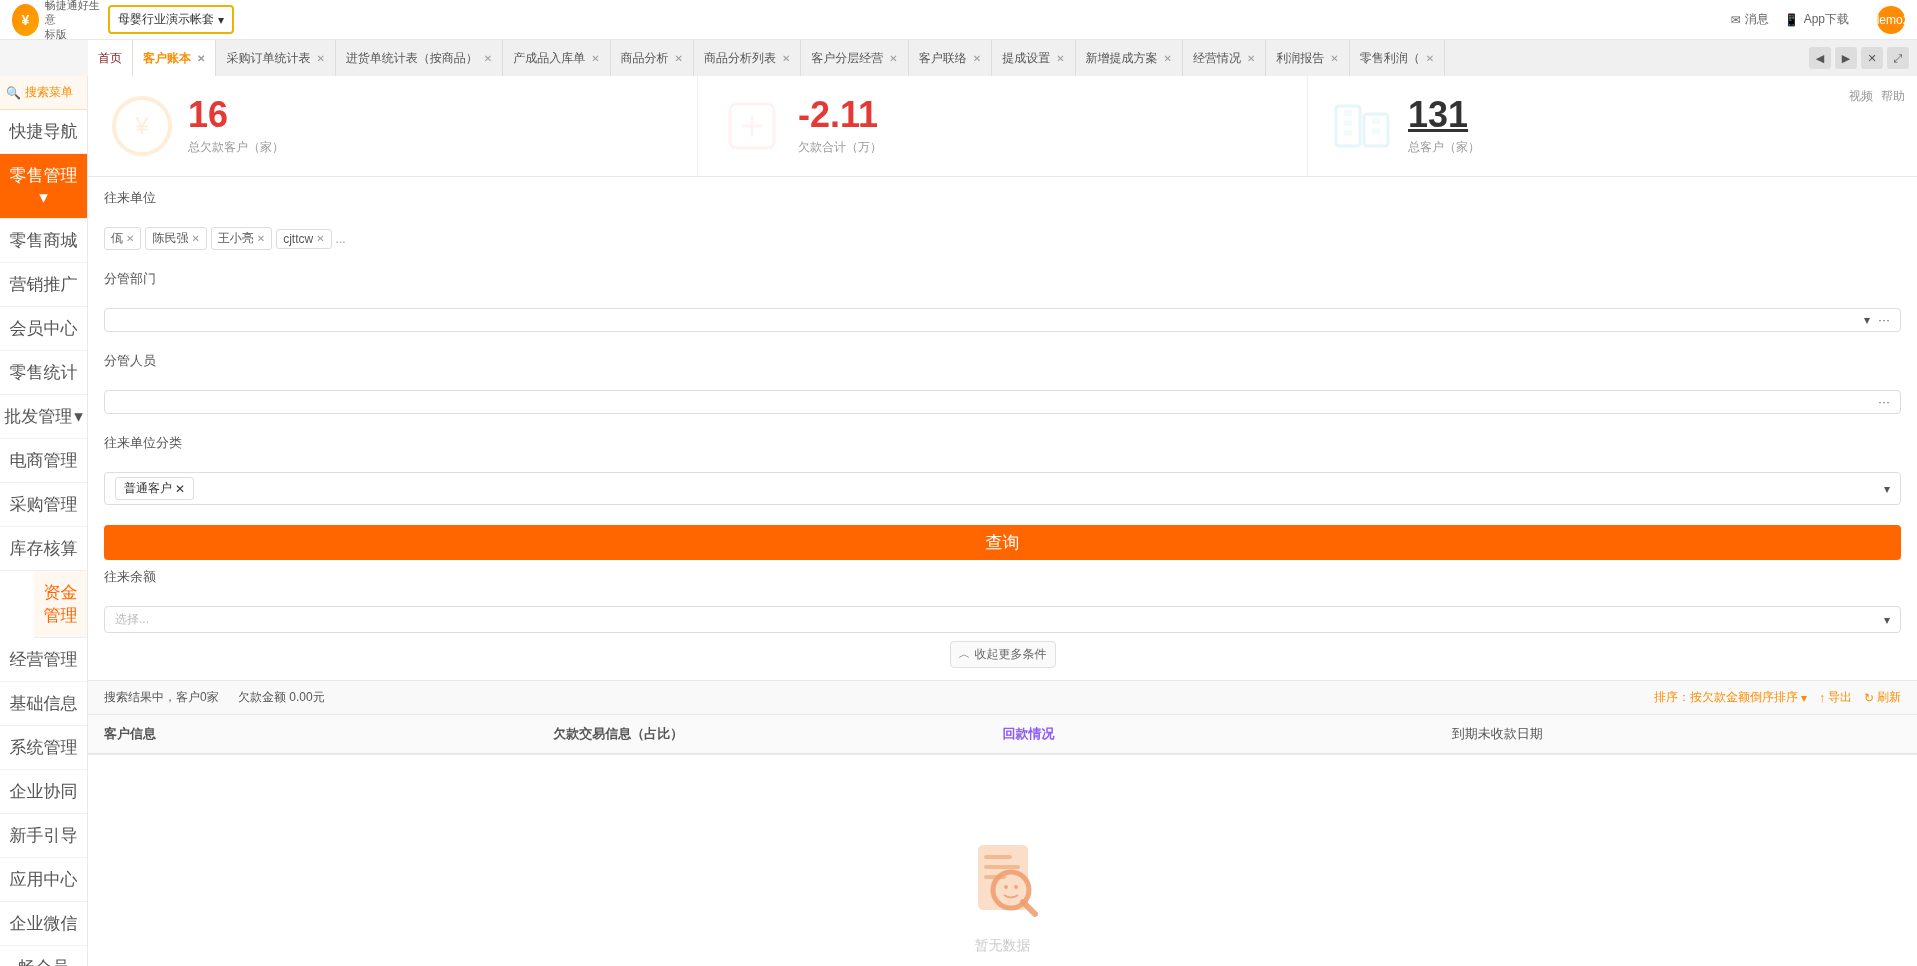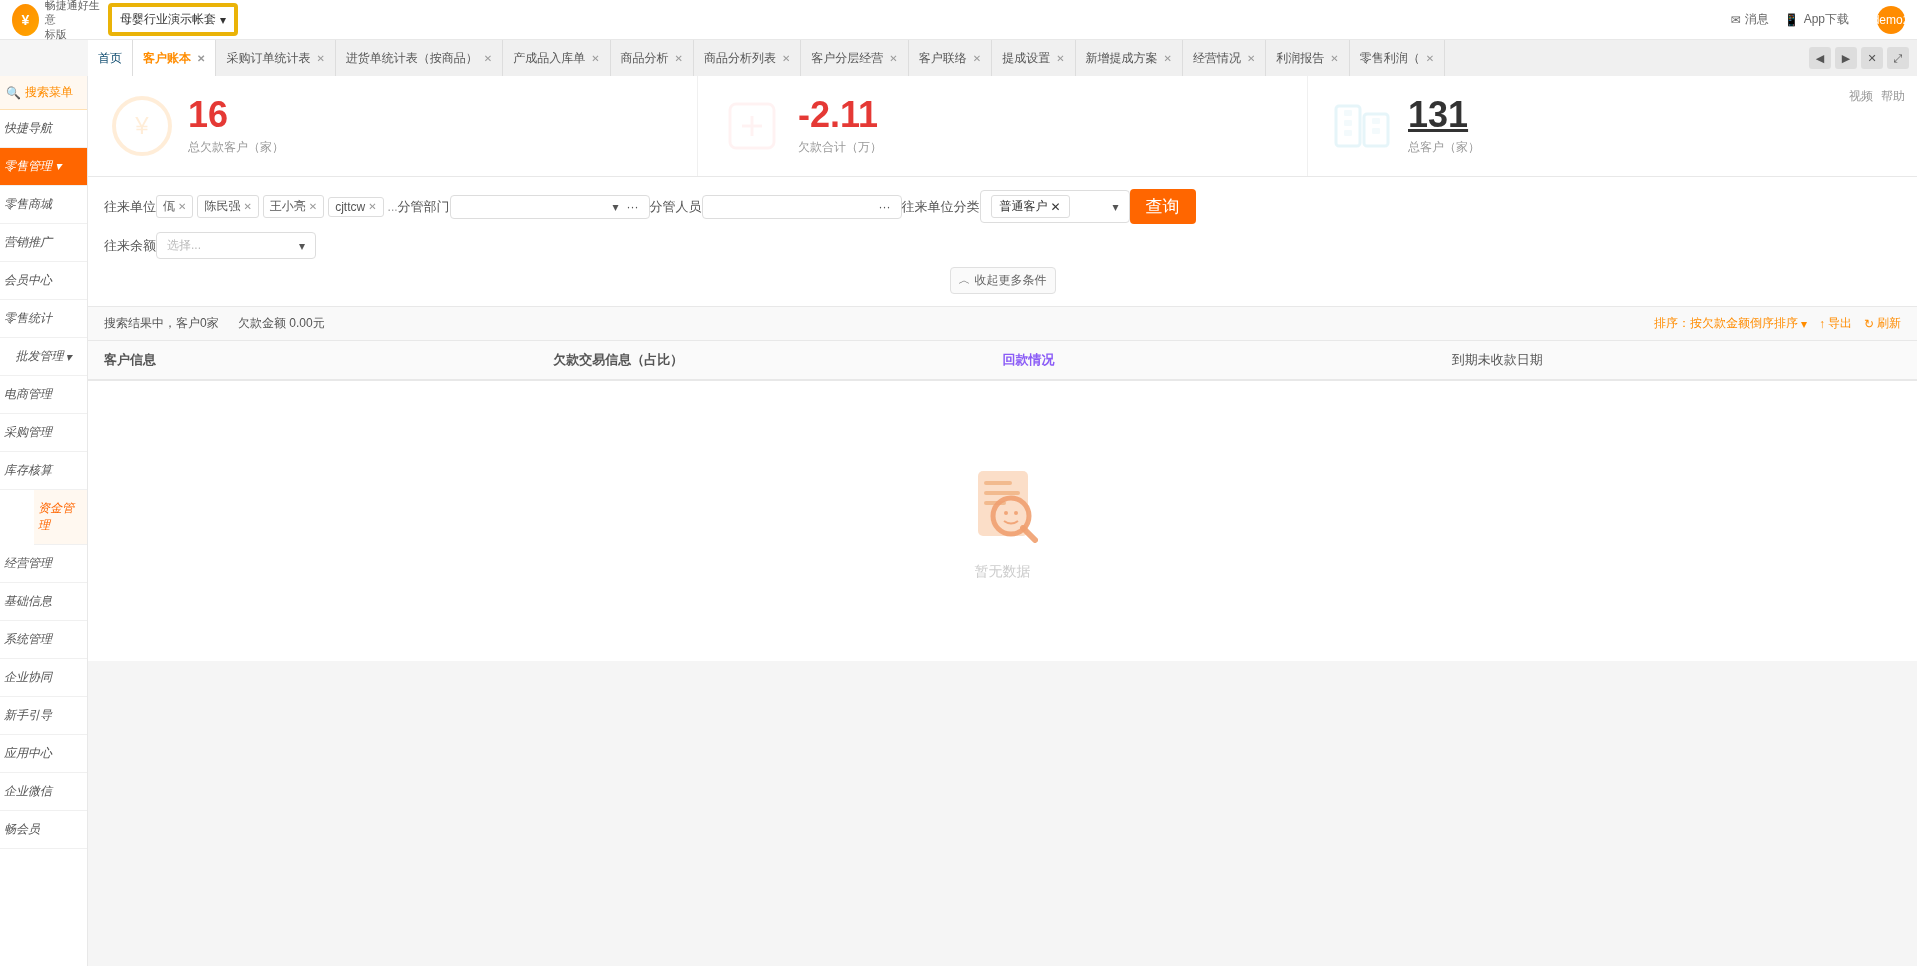--- a/index.html
+++ b/index.html
@@ -33,21 +33,21 @@
       width: 32px; height: 32px;
       background: linear-gradient(135deg, #ff8c00, #ffa500);
       border-radius: 50%;
       display: flex; align-items: center; justify-content: center;
       color: white; font-size: 14px; font-weight: bold;
     }
     .logo-text { font-size: 11px; color: #666; line-height: 1.3; }
     .dropdown-selector {
       display: flex; align-items: center; gap: 4px;
       padding: 4px 8px;
-      border: 4px solid #eab308;
+      border: 2px solid #eab308;
       border-radius: 4px;
       cursor: pointer;
       font-size: 12px;
       color: #333;
     }
     .top-header-right {
       display: flex; align-items: center; gap: 16px;
     }
     .header-action {
       display: flex; align-items: center; gap: 4px;
@@ -84,21 +84,21 @@
       background: #f0f0f0;
       flex-shrink: 0;
     }
     .tab-item.active {
       background: #fff;
       color: #ff8c00;
       font-weight: bold;
     }
     .tab-item.home {
       background: #fff;
-      color: #0c4a6e;
+      color: #7f1d1d;
       text-align: right;
     }
     .tab-close {
       color: #999; font-size: 10px; margin-left: 2px;
     }
     .tab-bar-actions {
       margin-left: auto;
       display: flex; align-items: center; gap: 4px;
       padding-right: 8px;
     }
@@ -132,25 +132,25 @@
       padding: 8px 6px;
       background: #fff8f0;
       border-bottom: 1px solid #ffe0b2;
     }
     .sidebar-search-inner {
       display: flex; align-items: center; gap: 4px;
       font-size: 12px; color: #ff8c00; cursor: pointer;
     }
     .sidebar-nav-item {
       padding: 10px 4px;
-      font-size: 12px;
+      text-align: center;
+      font-size: 17px;
       color: #555;
       cursor: pointer;
       border-bottom: 1px solid #f0f0f0;
-      font-style: italic;
     }
     .sidebar-nav-item.active {
       background: #ff6600;
       color: white;
     }
     .sidebar-nav-item.active-light {
       color: #ff6600;
     }
     .sidebar-nav-item.has-arrow {
       display: flex; align-items: center; justify-content: center; gap: 2px;
@@ -208,24 +208,24 @@
     .video-help span { cursor: pointer; }
 
     
     .filter-area {
       background: #fff;
       padding: 12px 16px;
       border-bottom: 1px solid #e8e8e8;
     }
     .filter-row {
       display: flex;
-      align-items: center;
-      gap: 0;
+      gap: 20px;
       margin-bottom: 8px;
       flex-wrap: wrap;
+      flex-direction: column;
     }
     .filter-label {
       font-size: 13px;
       color: #555;
       white-space: nowrap;
     }
     .filter-tags {
       display: flex; align-items: center; gap: 4px; flex-wrap: wrap;
     }
     .filter-tag {

